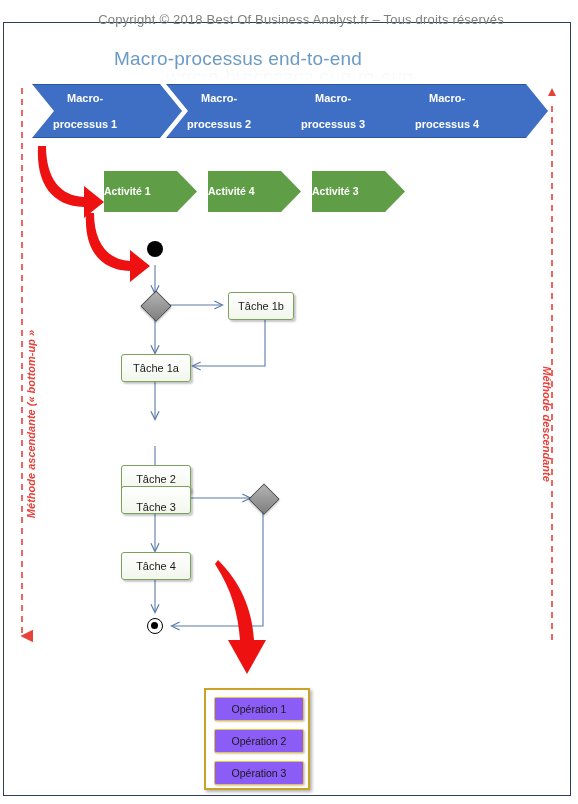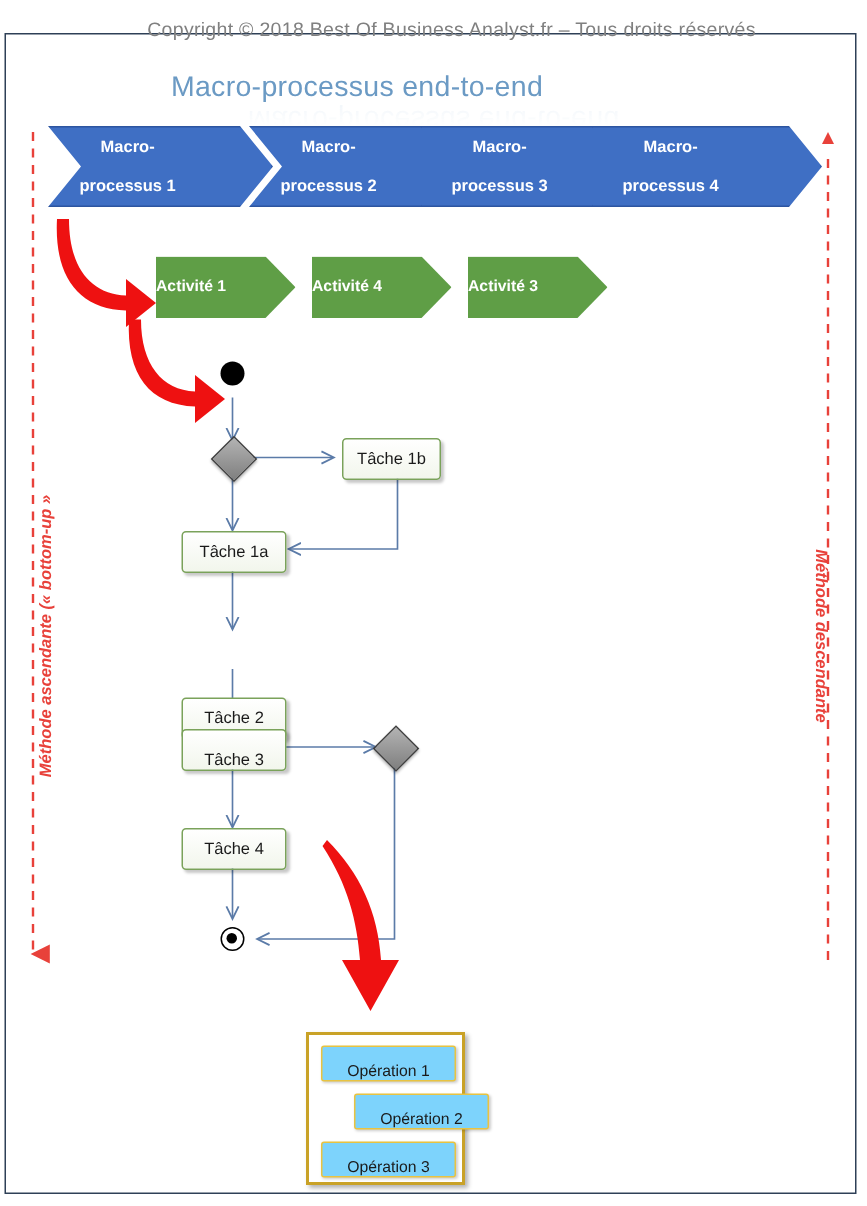--- a/index.html
+++ b/index.html
@@ -74,22 +74,22 @@
     box-shadow:1px 1px 2px rgba(0,0,0,.3);
   }
   
   #ops-container{
     position:absolute;left:204px;top:688px;width:106px;height:102px;
     border:2px solid #c9a227;background:#ffffff;box-sizing:border-box;
     box-shadow:2px 2px 3px rgba(0,0,0,.3);
   }
   .op{
     position:absolute;left:8px;width:88px;height:22px;
-    border:1px solid #e8c341;border-radius:2px;background:#7dd3fc;
-    display:flex;align-items:flex-end;justify-content:center;
+    border:1px solid #e8c341;border-radius:2px;background:#8b5cf6;
+    display:flex;align-items:center;justify-content:center;
     font-size:10.5px;color:#1a1a1a;
     box-shadow:1px 1px 2px rgba(0,0,0,.2);
   }
   
   .side-label{
     position:absolute;color:#e8413a;font-size:11px;font-style:italic;
     font-weight:bold;white-space:nowrap;
   }
   #label-left{
     left:-94px;top:418px;width:250px;text-align:center;
@@ -218,21 +218,21 @@
     <span>Tâche 4</span>
   </div>
 
   <div class="diamond" style="left:253px;top:488px;"></div>
   <div class="node-end" style="left:147px;top:618px;"></div>
 
   <div id="ops-container">
     <div class="op" style="top:7px;">
       <span>Opération 1</span>
     </div>
-    <div class="op" style="top:39px;margin-left:22px;">
+    <div class="op" style="top:39px;">
       <span>Opération 2</span>
     </div>
     <div class="op" style="top:71px;">
       <span>Opération 3</span>
     </div>
   </div>
 
   <div class="side-label" id="label-left">Méthode ascendante (« bottom-up »</div>
   <div class="side-label" id="label-right">Méthode descendante</div>
 

